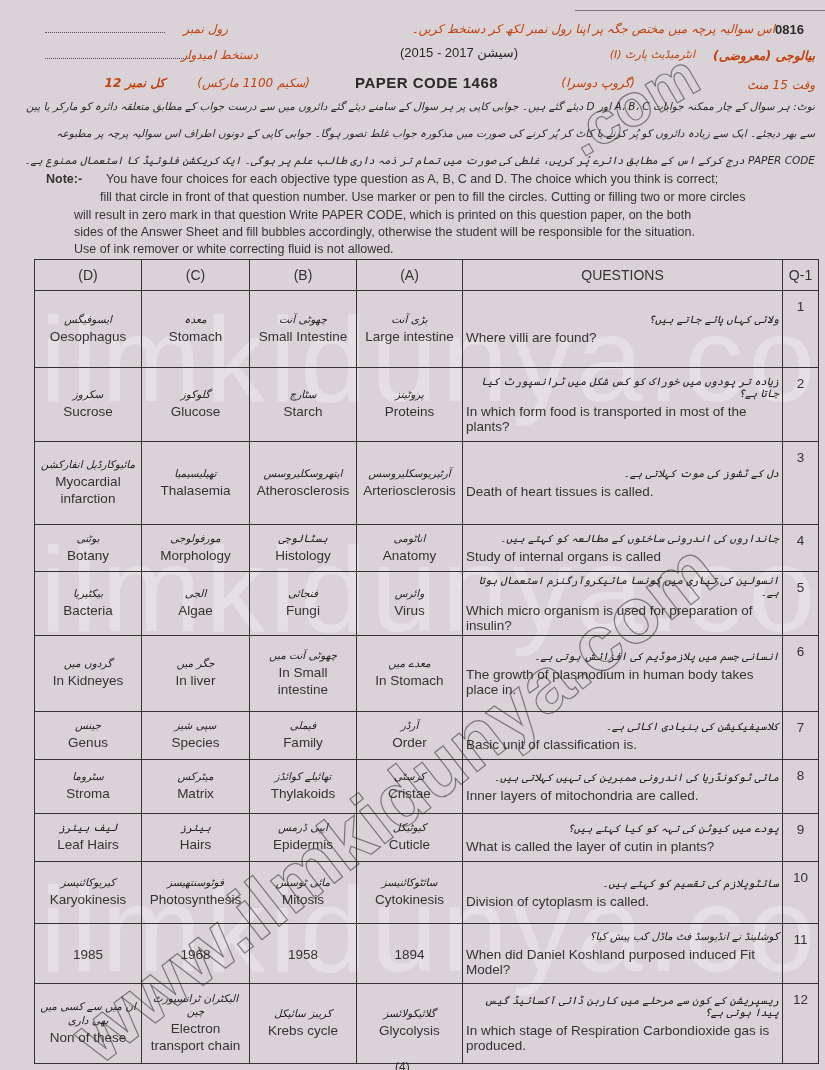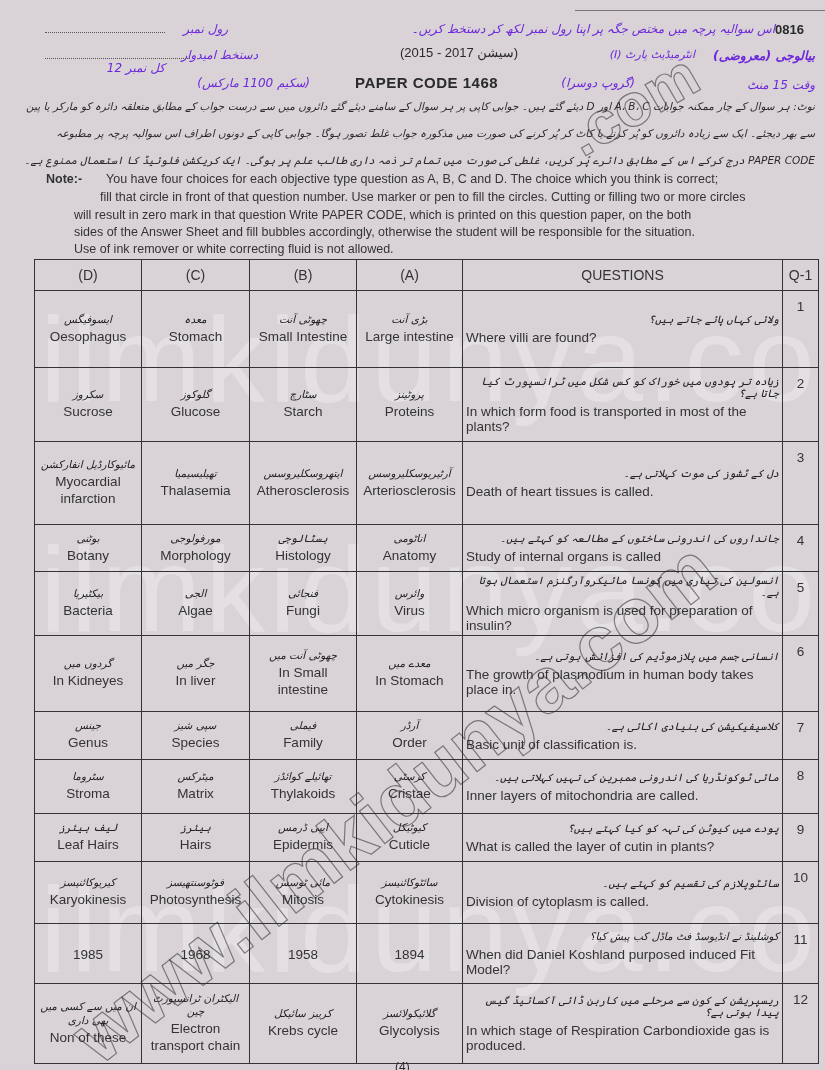--- a/index.html
+++ b/index.html
@@ -2,21 +2,21 @@
 <html><head>
 <meta charset="utf-8">
 <style>
   html, body { margin:0; padding:0; }
   body {
     width:825px; height:1070px; overflow:hidden; position:relative;
     background:#d9d3d8;
     font-family:"Liberation Sans", sans-serif; color:#2a2a2a;
   }
   .abs { position:absolute; }
-  .urdu { font-family:"DejaVu Sans", sans-serif; direction:rtl; font-size:11px; color:#6d28d9; font-style:italic; }
+  .urdu { font-family:"DejaVu Sans", sans-serif; direction:rtl; font-size:11px; color:#c2410c; font-style:italic; }
   .hdr-text { font-size:13px; }
   .dotted { border-bottom:1.5px dotted #555; height:0; }
   .watermark {
     position:absolute; font-family:"Liberation Sans", sans-serif; font-weight:bold;
     color:transparent; -webkit-text-stroke:1.2px rgba(40,40,40,0.55);
     transform:rotate(-38deg); transform-origin:left top; white-space:nowrap; pointer-events:none;
   }
   .bg-watermark {
     position:absolute; font-family:"Liberation Sans", sans-serif; font-size:120px;
     color:rgba(255,255,255,0.28); white-space:nowrap; pointer-events:none; letter-spacing:4px;
@@ -55,21 +55,21 @@
 <div class="abs urdu" style="left:700px;top:48px;width:115px;font-size:12.5px;font-weight:bold;">بیالوجی (معروضی)</div>
 <div class="abs urdu" style="left:575px;top:48px;width:120px;font-size:11px;">انٹرمیڈیٹ پارٹ (I)</div>
 <div class="abs hdr-text" style="left:400px;top:45px;width:160px;">(سیشن 2017 - 2015)</div>
 <div class="abs urdu" style="left:168px;top:48px;width:90px;font-size:12px;">دستخط امیدوار</div>
 <div class="abs dotted" style="left:45px;top:58px;width:145px;"></div>
 
 <div class="abs urdu" style="left:735px;top:78px;width:80px;font-size:12px;">وقت 15 منٹ</div>
 <div class="abs urdu" style="left:545px;top:76px;width:90px;font-size:12px;">(گروپ دوسرا)</div>
 <div class="abs" style="left:355px;top:74px;font-size:15px;font-weight:bold;letter-spacing:0.5px;text-align:center;">PAPER CODE 1468</div>
 <div class="abs urdu" style="left:190px;top:76px;width:120px;font-size:12px;">(سکیم 1100 مارکس)</div>
-<div class="abs urdu" style="left:85px;top:61px;width:80px;font-size:12px;">کل نمبر 12</div>
+<div class="abs urdu" style="left:85px;top:76px;width:80px;font-size:12px;font-weight:bold;">کل نمبر 12</div>
 
 <div class="abs note-urdu" style="left:20px;top:100px;width:795px;">نوٹ: ہر سوال کے چار ممکنہ جوابات A، B، C اور D دیئے گئے ہیں۔ جوابی کاپی پر ہر سوال کے سامنے دیئے گئے دائروں میں سے درست جواب کے مطابق متعلقہ دائرہ کو مارکر یا پین</div>
 <div class="abs note-urdu" style="left:20px;top:127px;width:795px;">سے بھر دیجئے۔ ایک سے زیادہ دائروں کو پُر کرنے یا کاٹ کر پُر کرنے کی صورت میں مذکورہ جواب غلط تصور ہوگا۔ جوابی کاپی کے دونوں اطراف اس سوالیہ پرچہ پر مطبوعہ</div>
 <div class="abs note-urdu" style="left:20px;top:154px;width:795px;">PAPER CODE درج کرکے اس کے مطابق دائرے پُر کریں، غلطی کی صورت میں تمام تر ذمہ داری طالب علم پر ہوگی۔ ایک کریکشن فلوئیڈ کا استعمال ممنوع ہے۔</div>
 
 <div class="abs note-en" style="left:18px;top:170px;font-weight:bold;">Note:-</div>
 <div class="abs note-en" style="left:78px;top:170px;width:740px;">You have four choices for each objective type question as A, B, C and D.  The choice which you think is correct;</div>
 <div class="abs note-en" style="left:46px;top:188px;width:775px;margin-left:26px;">fill that circle in front of that question number.  Use marker or pen to fill the circles. Cutting or filling two or more circles</div>
 <div class="abs note-en" style="left:46px;top:206px;width:775px;">will result in zero mark in that question    Write PAPER CODE, which is printed on this question paper, on the    both</div>
 <div class="abs note-en" style="left:46px;top:223px;width:775px;">sides of  the  Answer  Sheet and fill bubbles accordingly,  otherwise  the student  will be responsible for  the situation.</div>

